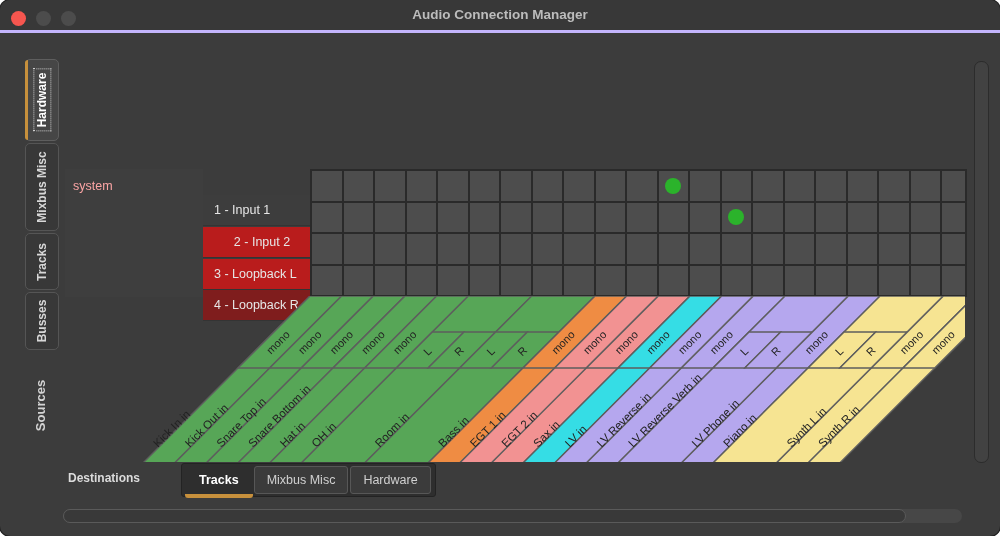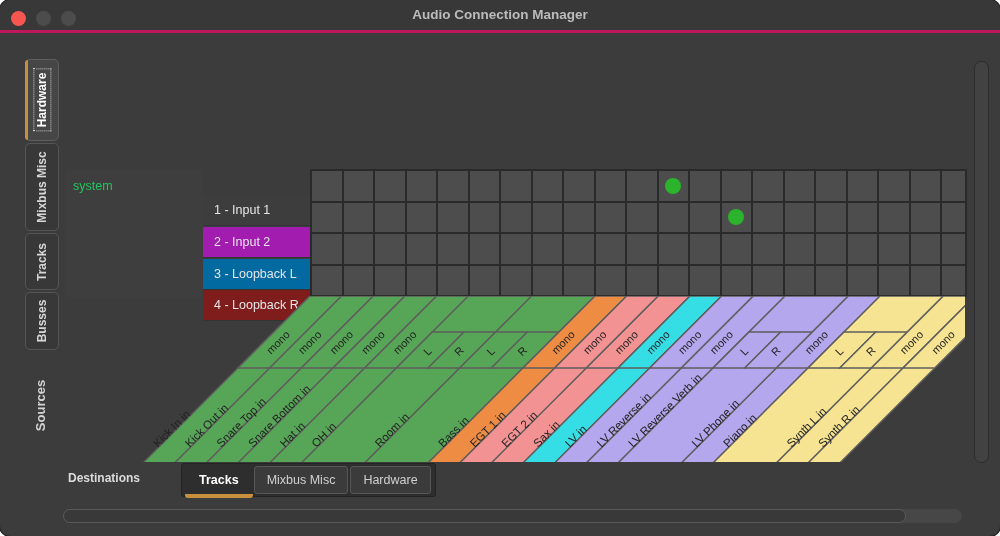--- a/index.html
+++ b/index.html
@@ -1,30 +1,30 @@
 <!DOCTYPE html>
 <html><head>
 <meta charset="utf-8">
 <style>
   html,body{margin:0;padding:0;background:#ffffff;font-family:"Liberation Sans",sans-serif;}
   #window{position:relative;width:1000px;height:536px;background:#3c3c3c;border-radius:10px;overflow:hidden;box-shadow:0 0 0 1px #1e1e1e;}
   
-  #titlebar{position:absolute;left:0;top:0;width:1000px;height:30px;background:#383838;border-bottom:3px solid #be185d;}
+  #titlebar{position:absolute;left:0;top:0;width:1000px;height:30px;background:#383838;border-bottom:3px solid #c4b5fd;}
   .tl{position:absolute;top:11px;width:15px;height:15px;border-radius:50%;}
   #title{position:absolute;left:0;top:7px;width:100%;text-align:center;font-size:13.5px;font-weight:bold;color:#bcbcbc;}
   
   .vtab{position:absolute;left:25px;width:34px;box-sizing:border-box;background:#383838;border:1px solid #555;border-radius:5px;display:flex;align-items:center;justify-content:center;}
   .vtab.selected{background:#464646;border-color:#5e5e5e;}
   .vtab .accent{position:absolute;left:-1px;top:0;width:3px;height:100%;border-radius:3px 0 0 3px;}
   .vtab .vlabel{transform:rotate(-90deg);white-space:nowrap;font-size:12px;font-weight:bold;color:#d7d7d7;padding:1px 3px;}
   .vtab.selected .vlabel{color:#fff;outline:1px dotted #cfcfcf;}
   #sources-label{position:absolute;left:13px;top:377px;width:56px;height:56px;display:flex;align-items:center;justify-content:center;}
   #sources-label span{transform:rotate(-90deg);white-space:nowrap;font-size:13px;font-weight:bold;color:#d3d3d3;}
   
-  #group-cell{position:absolute;left:65px;top:169px;width:138px;height:128px;background:#3e3e3e;color:#22c55e;font-size:12.5px;padding:10px 0 0 8px;box-sizing:border-box;}
+  #group-cell{position:absolute;left:65px;top:169px;width:138px;height:128px;background:#3e3e3e;color:#fca5a5;font-size:12.5px;padding:10px 0 0 8px;box-sizing:border-box;}
   #rowlabels{position:absolute;left:203px;top:169px;width:107px;height:128px;margin-top:26px;}
   .rowlabel{position:absolute;left:0;width:107px;height:31px;line-height:31px;padding-left:11px;box-sizing:border-box;color:#e6e6e6;font-size:12.5px;border-bottom:1px solid #343434;}
   
   #gridwrap{position:absolute;left:310px;top:169px;}
   #grid{display:grid;background:#2a2a2a;padding:2px;gap:2px;}
   .gcell{background:#4d4d4d;}
   .dot{position:absolute;width:16px;height:16px;border-radius:50%;}
   
   #diagsvg{position:absolute;left:63px;top:296px;}
   
@@ -66,22 +66,22 @@
       </div>
     </div>
 
   <div id="sources-label">
     <span>Sources</span>
   </div>
 
   <div id="group-cell">system</div>
   <div id="rowlabels">
       <div class="rowlabel" style="top: 0px; background: rgb(61, 61, 61);">1 - Input 1</div>
-      <div class="rowlabel" style="top: 31.75px; background: #a21caf;">2 - Input 2</div>
-      <div class="rowlabel" style="top: 63.5px; background: #0369a1;">3 - Loopback L</div>
+      <div class="rowlabel" style="top: 31.75px; background: #b91c1c; text-align: center;">2 - Input 2</div>
+      <div class="rowlabel" style="top: 63.5px; background: #b91c1c;">3 - Loopback L</div>
       <div class="rowlabel" style="top: 95.25px; background: #7f1d1d;">4 - Loopback R</div>
     </div>
 
   <div id="gridwrap">
     <div id="grid" style="grid-template-columns: repeat(20, 29.5px) 23px; grid-template-rows: repeat(4, 29.6px);">
         <div class="gcell"></div>
         <div class="gcell"></div>
         <div class="gcell"></div>
         <div class="gcell"></div>
         <div class="gcell"></div>

